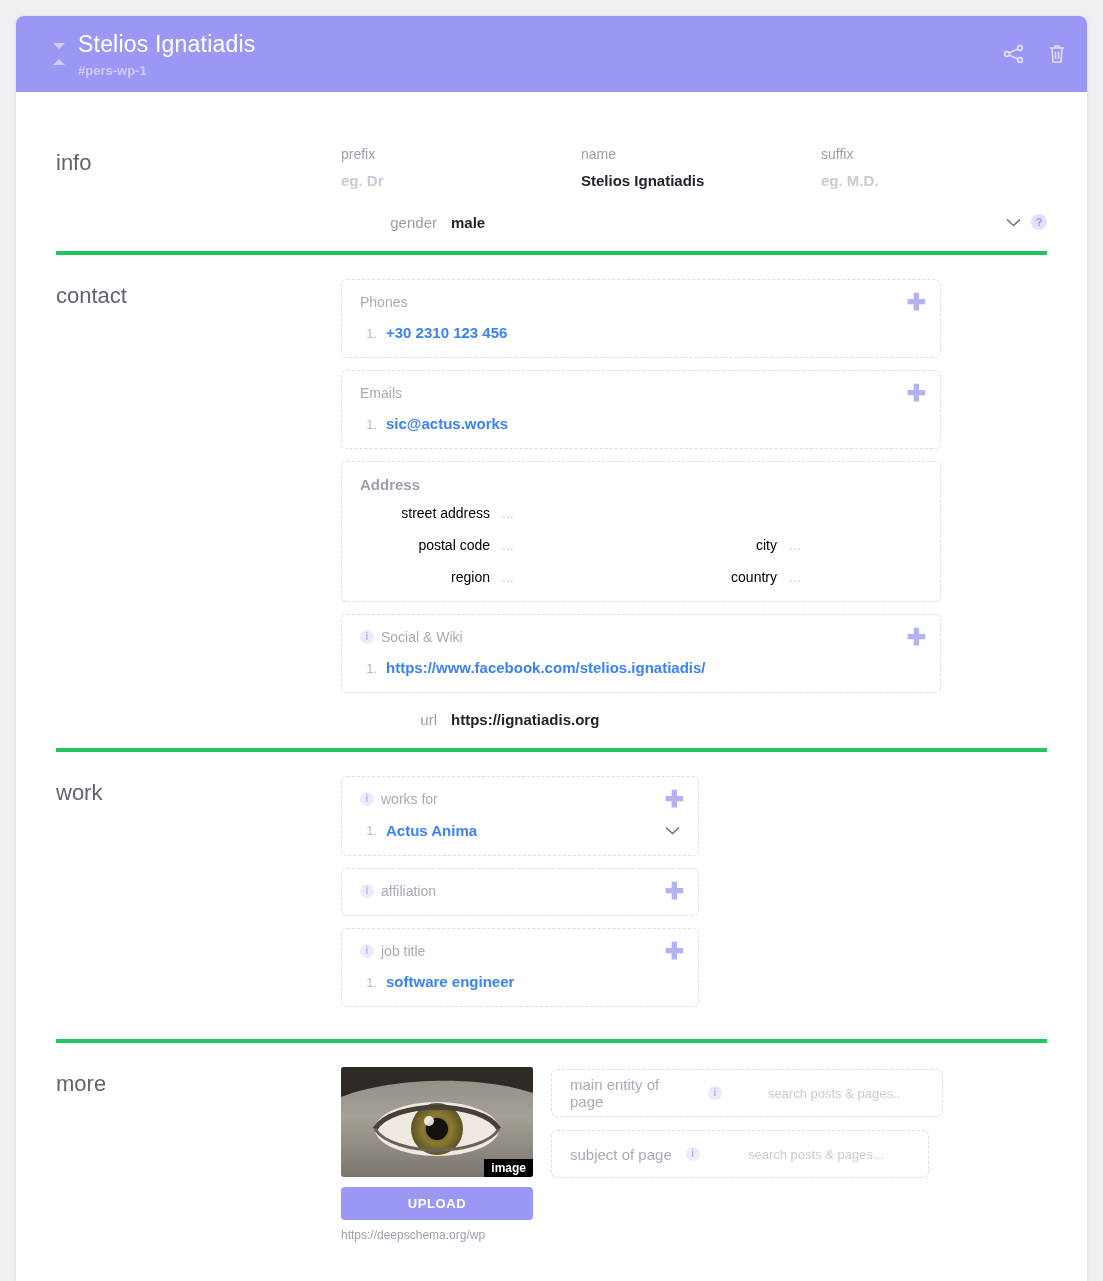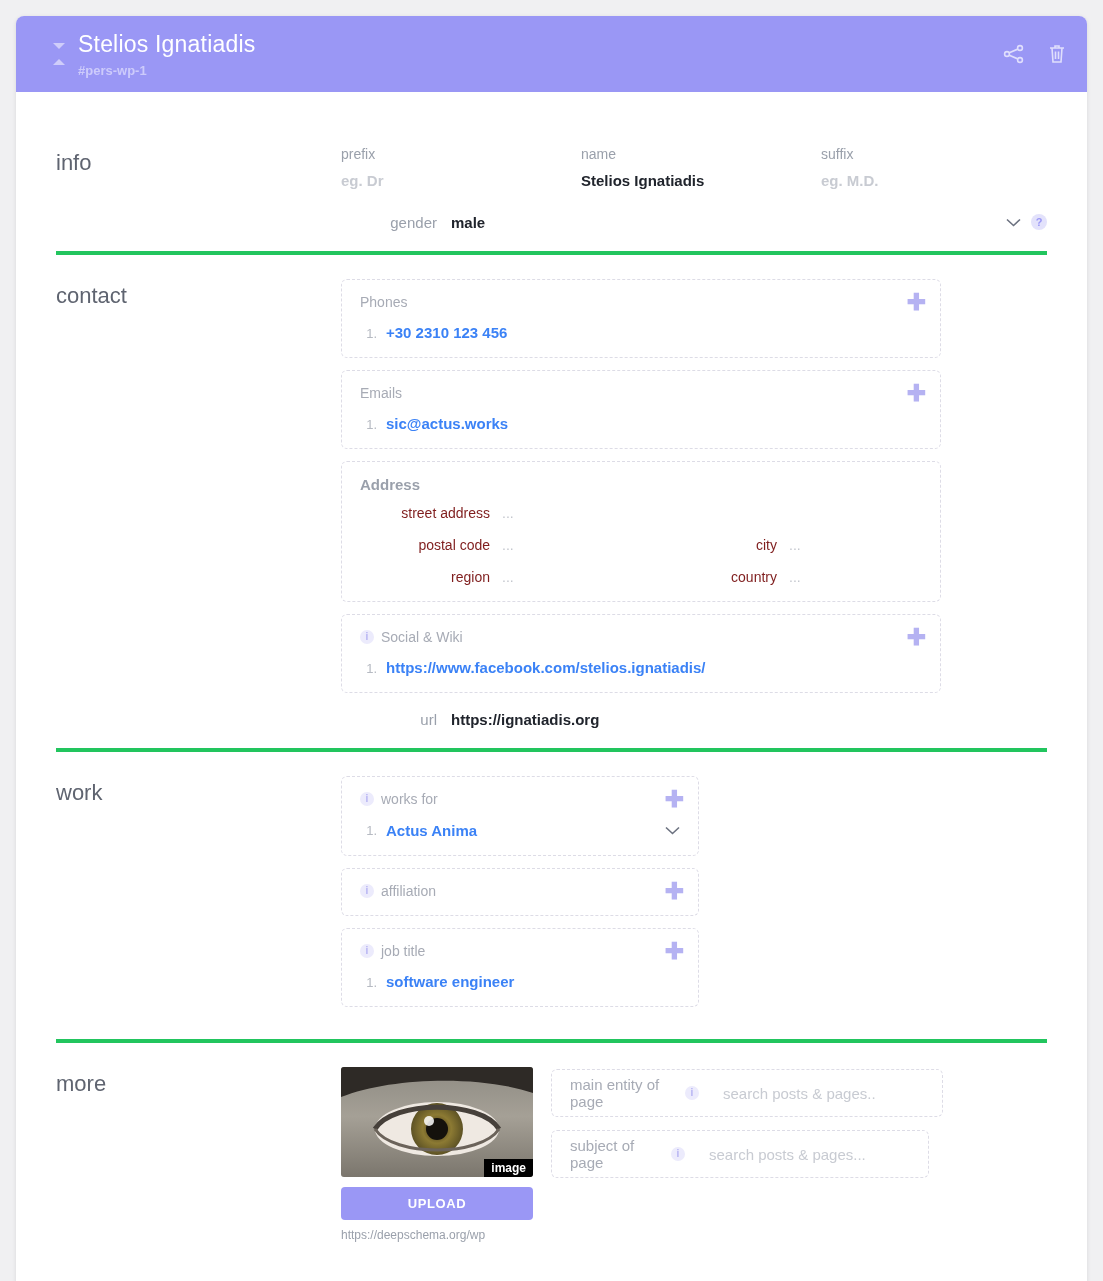--- a/index.html
+++ b/index.html
@@ -156,21 +156,21 @@
   
   .addr-grid {
     margin-top: 12px;
     display: grid;
     grid-template-columns: 130px 1fr 130px 1fr;
     row-gap: 16px;
     column-gap: 12px;
     align-items: center;
   }
   .addr-lbl {
-    font-size: 14px; color: #7f1d1d; text-align: right;
+    font-size: 14px; color: #000000; text-align: right;
   }
   .addr-val { font-size: 14px; color: #c3c6cd; }
   .addr-street-lbl { line-height: 1.15; }
 
   .url-row {
     display: flex; align-items: center; margin-top: 18px;
   }
   .url-lbl {
     width: 96px; text-align: right; margin-right: 14px;
     font-size: 15px; color: #9aa0ab;
@@ -218,24 +218,25 @@
     border-radius: 6px;
     height: 48px;
     display: flex; align-items: center;
     padding: 0 18px;
     margin-bottom: 13px;
   }
   .entity-lbl { font-size: 15px; color: #a7abb5; }
   .entity-i { margin-left: 14px; }
   .entity-input {
     margin-left: 22px;
-    font-size: 15px; color: #c8cbd2;
+    font-size: 13px; color: #c8cbd2;
     border: none; outline: none; background: transparent;
     flex: 1;
     font-family: "Liberation Sans", sans-serif;
+    text-align: center;
   }
   .entity-input::placeholder { color: #c8cbd2; }
   .w-e1 { width: 392px; }
   .w-e2 { width: 378px; }
 </style>
 </head>
 <body>
 
 <div class="page">
   <div class="card">

